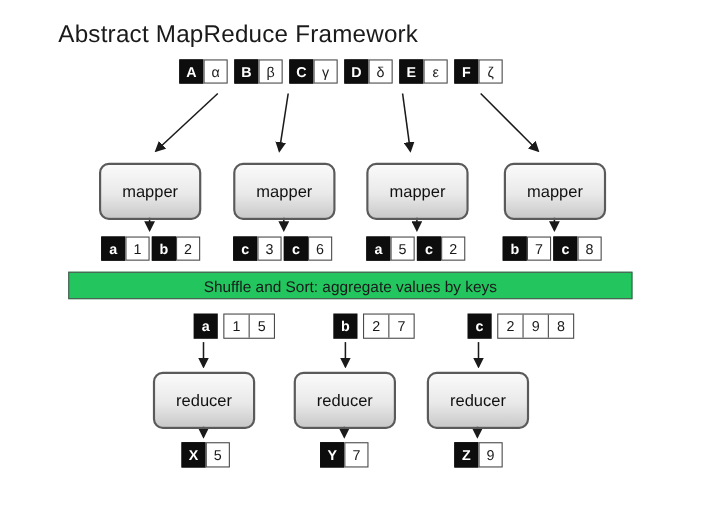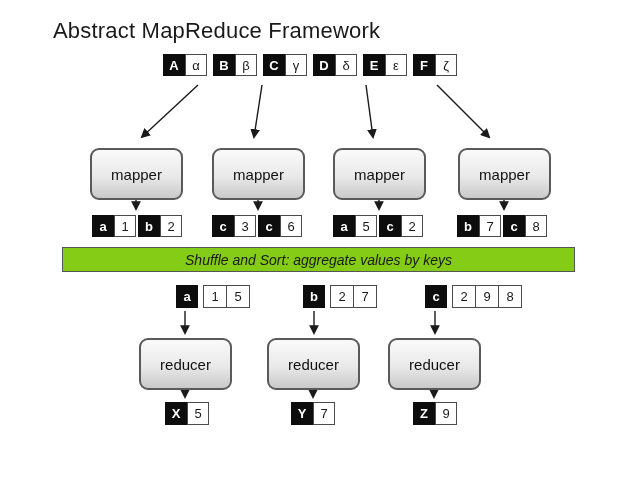--- a/index.html
+++ b/index.html
@@ -30,23 +30,23 @@
   .node {
     position:absolute; width:93px; height:52px; box-sizing:border-box;
     border:2px solid #5a5a5a; border-radius:9px;
     background:linear-gradient(180deg,#fafafa 0%,#e9e9e9 55%,#c9c9c9 100%);
     display:flex; align-items:center; justify-content:center;
     font-size:15px; color:#111111;
   }
 
   .shuffle-bar {
     position:absolute; left:62px; top:247px; width:513px; height:25px;
-    box-sizing:border-box; border:1px solid #555555; background:#84cc16;
+    box-sizing:border-box; border:1px solid #555555; background:#22c55e;
     display:flex; align-items:center; justify-content:center;
-    font-size:14px; color:#1a1a1a;font-style:italic;
+    font-size:14px; color:#1a1a1a;
   }
 
   .gkey {
     position:absolute; width:22px; height:23px; background:#0d0d0d; color:#ffffff;
     font-weight:bold; display:flex; align-items:center; justify-content:center;
     font-size:13px;
   }
   .vals {
     position:absolute; display:flex; height:23px; box-sizing:border-box;
     border:1px solid #4a4a4a; background:#ffffff;

